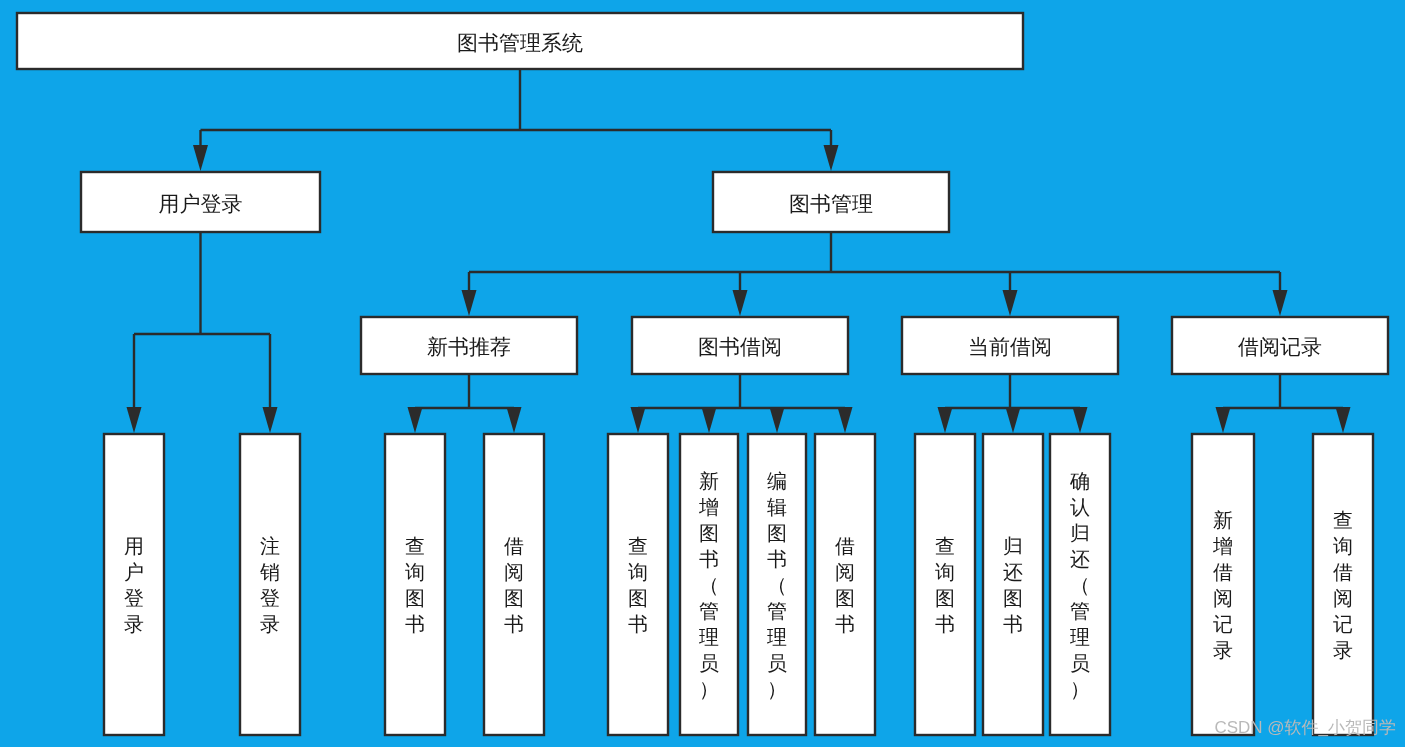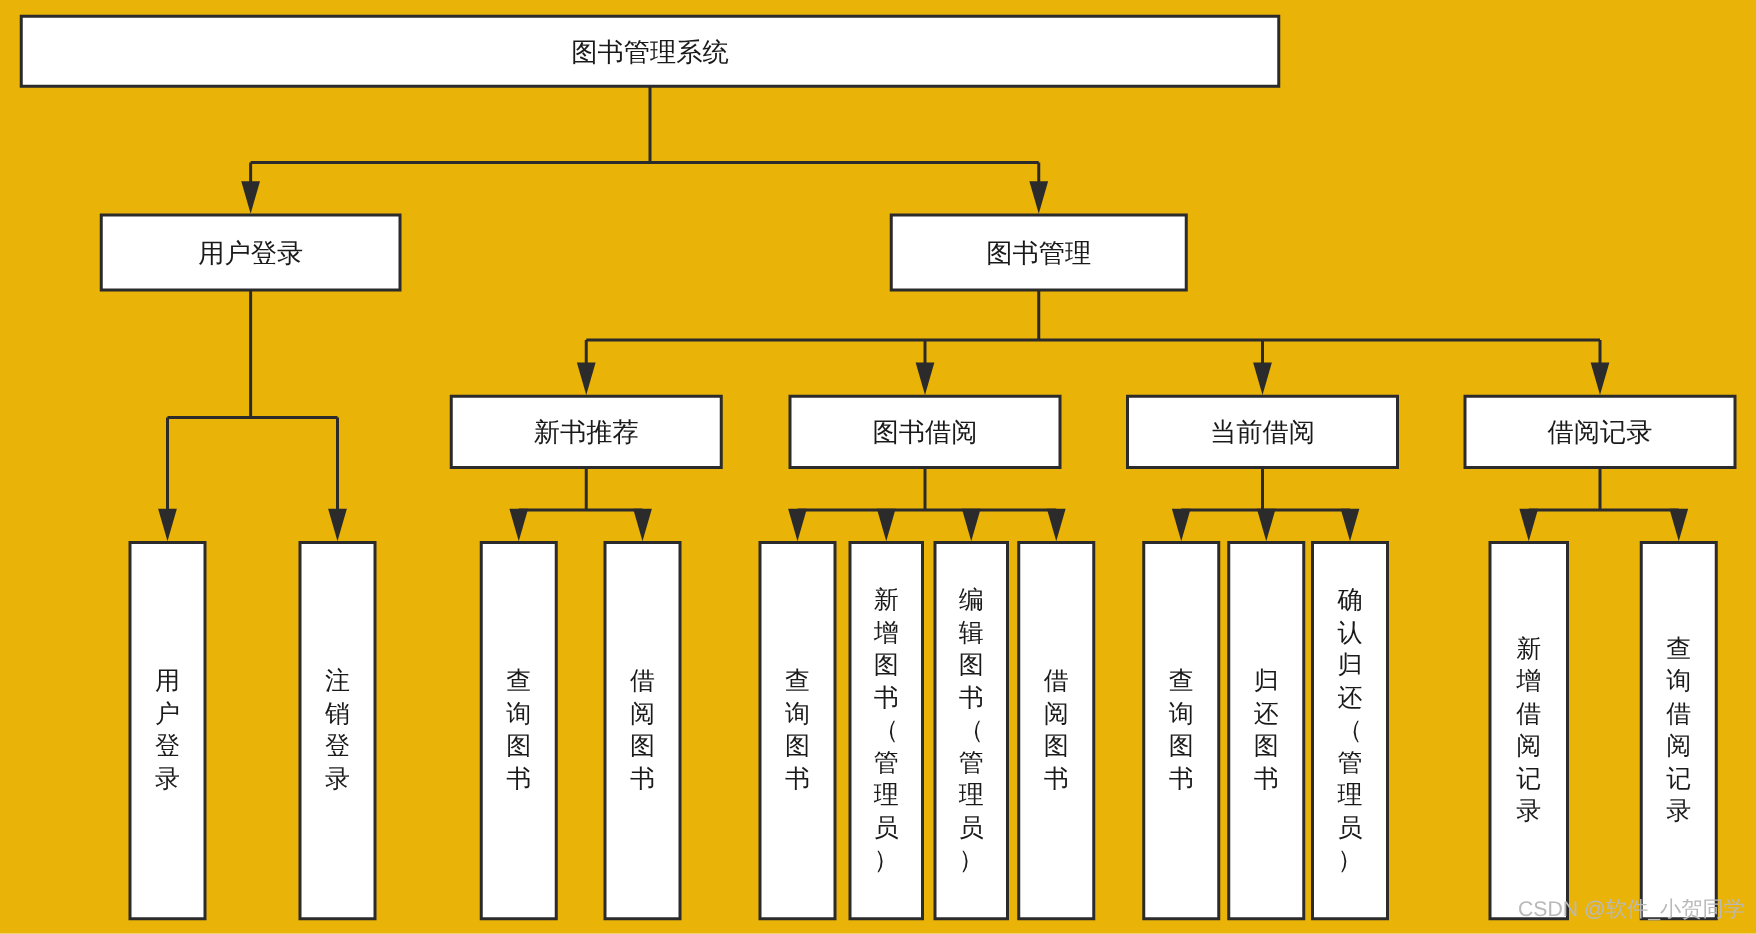--- a/index.html
+++ b/index.html
@@ -8,21 +8,21 @@
     padding: 0;
     background: #ffffff;
   }
   body {
     font-family: "Liberation Sans", "DejaVu Sans", sans-serif;
   }
   #diagram-root {
     position: relative;
     width: 1405px;
     height: 747px;
-    background: #eab308;
+    background: #0ea5e9;
     overflow: hidden;
   }
   svg#diagram-canvas {
     position: absolute;
     left: 0;
     top: 0;
     width: 1405px;
     height: 747px;
     display: block;
   }

